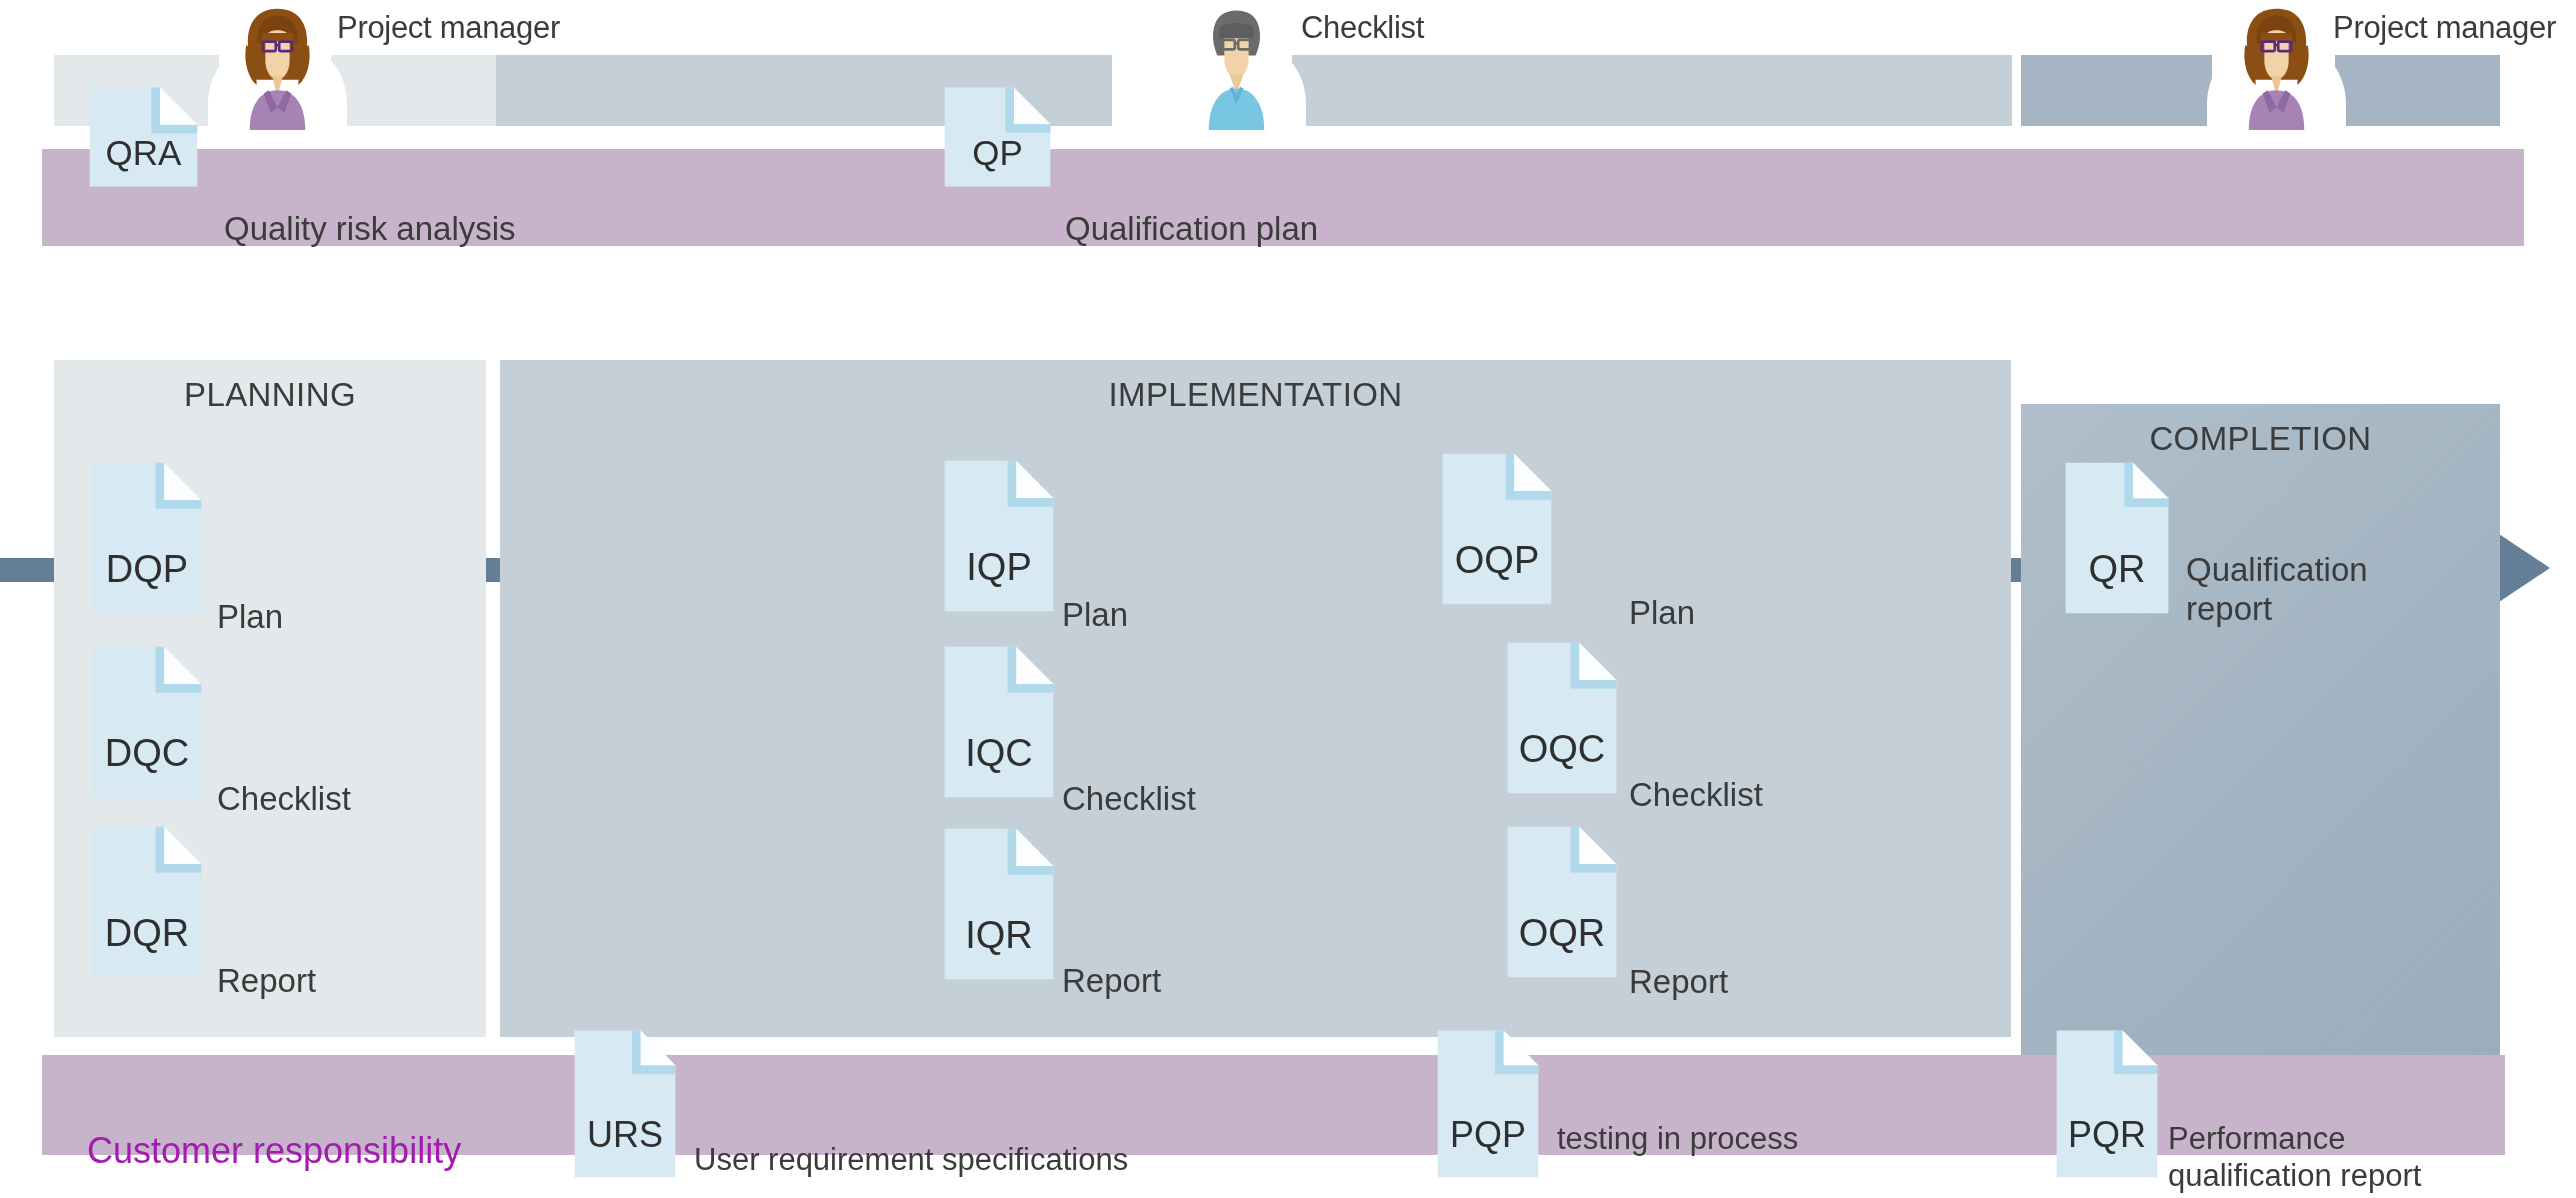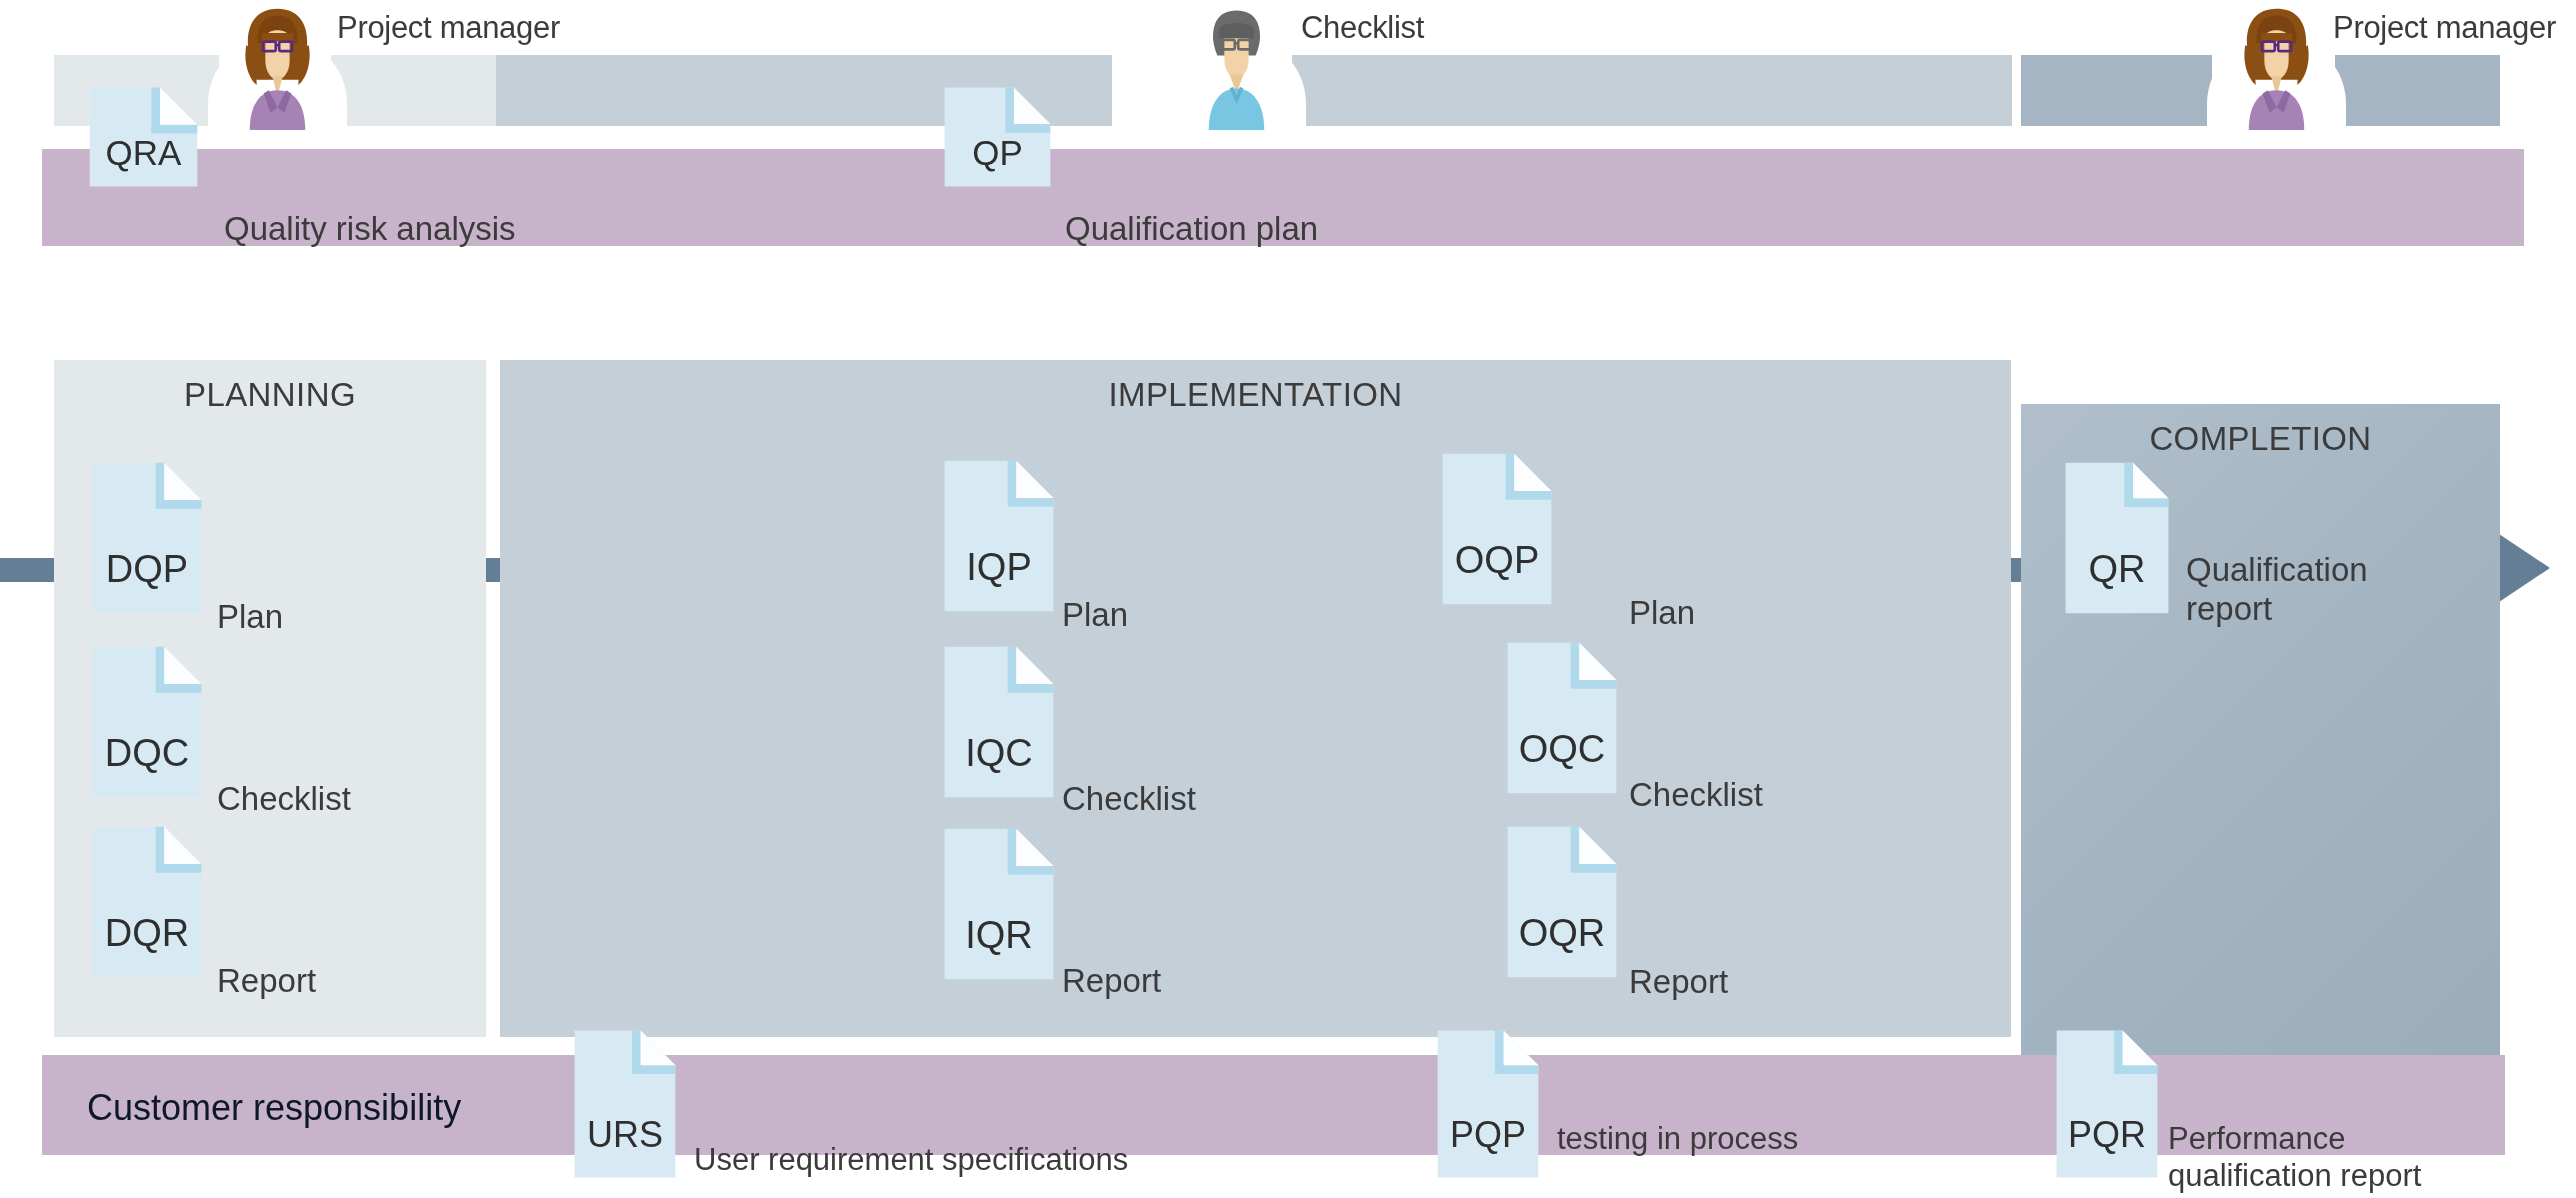--- a/index.html
+++ b/index.html
@@ -55,21 +55,21 @@
 
   
   .doc{position:absolute;}
   .doc .code{position:absolute;left:0;width:100%;text-align:center;
              color:#2f2f2f;font-family:"Liberation Sans", sans-serif;}
   .doclabel{position:absolute;color:#3b3b3b;font-family:"Liberation Sans", sans-serif;
             line-height:1.18;margin-top:32px;}
 
   
   .purplebar-bot{position:absolute;left:42px;top:1055px;width:2463px;height:100px;background:#c8b4ca;}
-  .custresp{position:absolute;left:87px;top:1087px;font-size:36px;color:#0f172a;
+  .custresp{position:absolute;left:87px;top:1130px;font-size:36px;color:#a21caf;
             font-family:"Liberation Sans", sans-serif;white-space:nowrap;}
 </style>
 </head>
 <body>
 
 <div id="stage">
 
   <div id="topbands">
       <div class="topband tb-a" style="left: 54px; width: 165px;"></div>
       <div class="topband tb-a" style="left: 331px; width: 165px;"></div>

